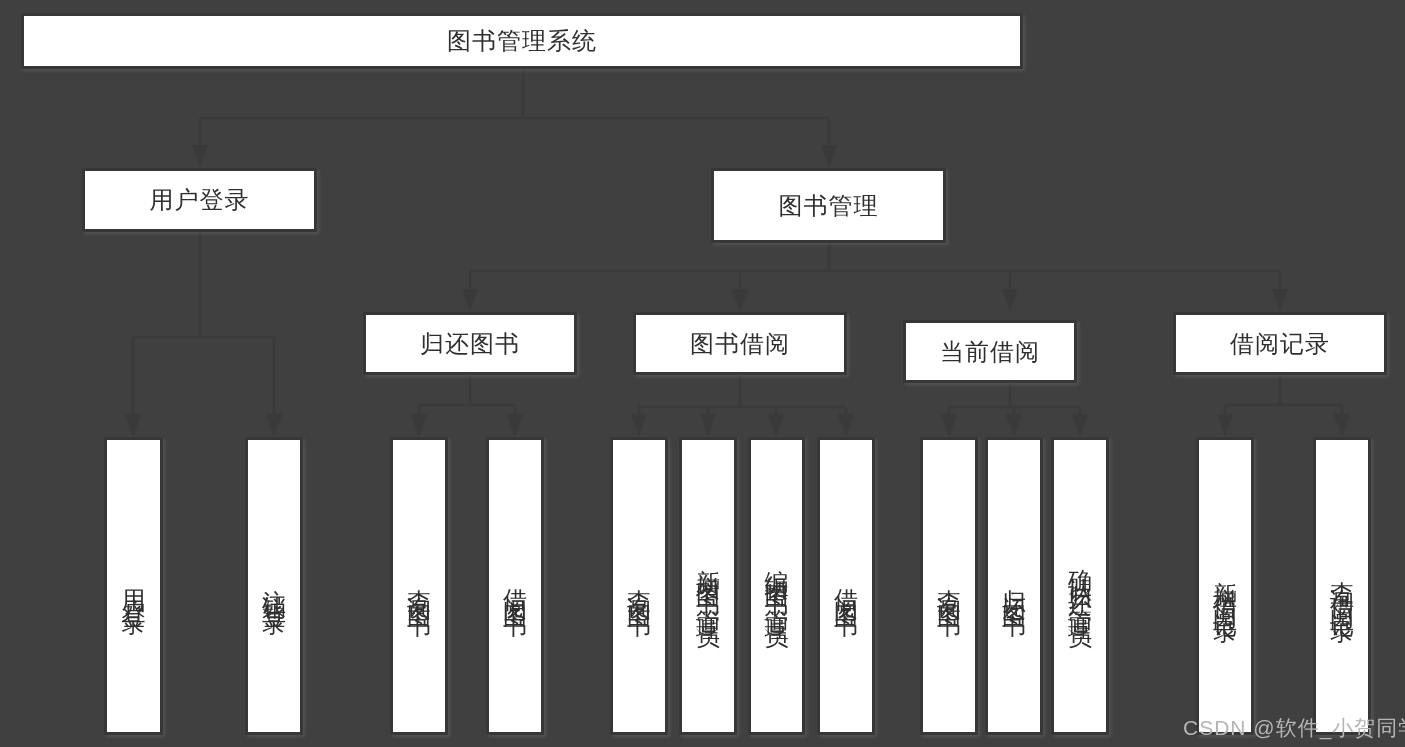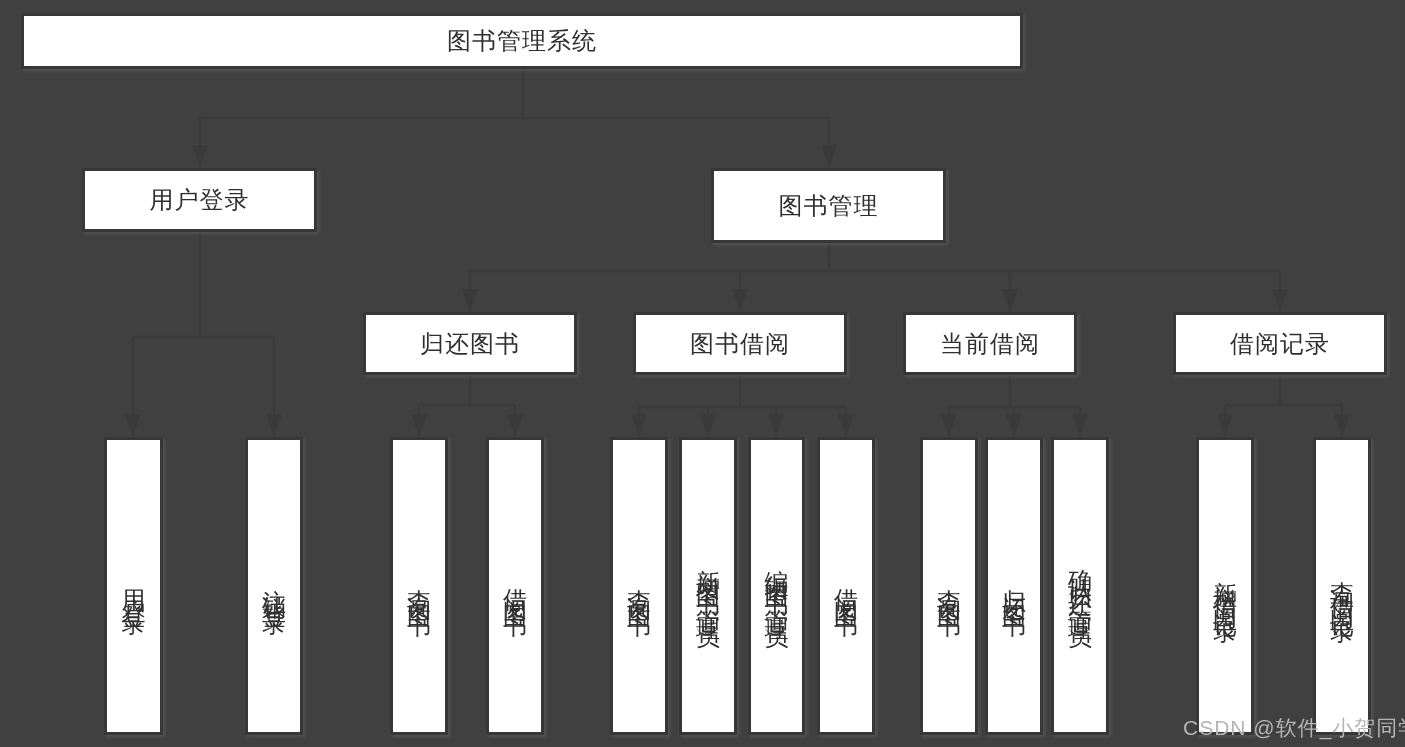--- a/index.html
+++ b/index.html
@@ -105,21 +105,21 @@
     </g>
   </svg>
 
   <div class="node hnode" style="left:21px; top:13px; width:1002px; height:56px;">图书管理系统</div>
 
   <div class="node hnode" style="left:82px; top:168px; width:235px; height:64px;">用户登录</div>
   <div class="node hnode" style="left:711px; top:168px; width:235px; height:75px;">图书管理</div>
 
   <div class="node hnode" style="left:363px; top:312px; width:214px; height:63px;">归还图书</div>
   <div class="node hnode" style="left:633px; top:312px; width:214px; height:63px;font-family:Liberation Serif, serif;">图书借阅</div>
-  <div class="node hnode" style="left:903px; top:312px; width:174px; height:63px;">当前借阅</div>
+  <div class="node hnode" style="left:903px; top:320px; width:174px; height:63px;">当前借阅</div>
   <div class="node hnode" style="left:1173px; top:312px; width:214px; height:63px;">借阅记录</div>
 
   <div class="node vnode" style="left:104px; width:59px;">用户登录</div>
   <div class="node vnode" style="left:245px; width:58px;">注销登录</div>
 
   <div class="node vnode" style="left:390px; width:58px;">查询图书</div>
   <div class="node vnode" style="left:486px; width:58px;">借阅图书</div>
 
   <div class="node vnode" style="left:610px; width:58px;">查询图书</div>
   <div class="node vnode" style="left:679px; width:58px;">新增图书（管理员）</div>

